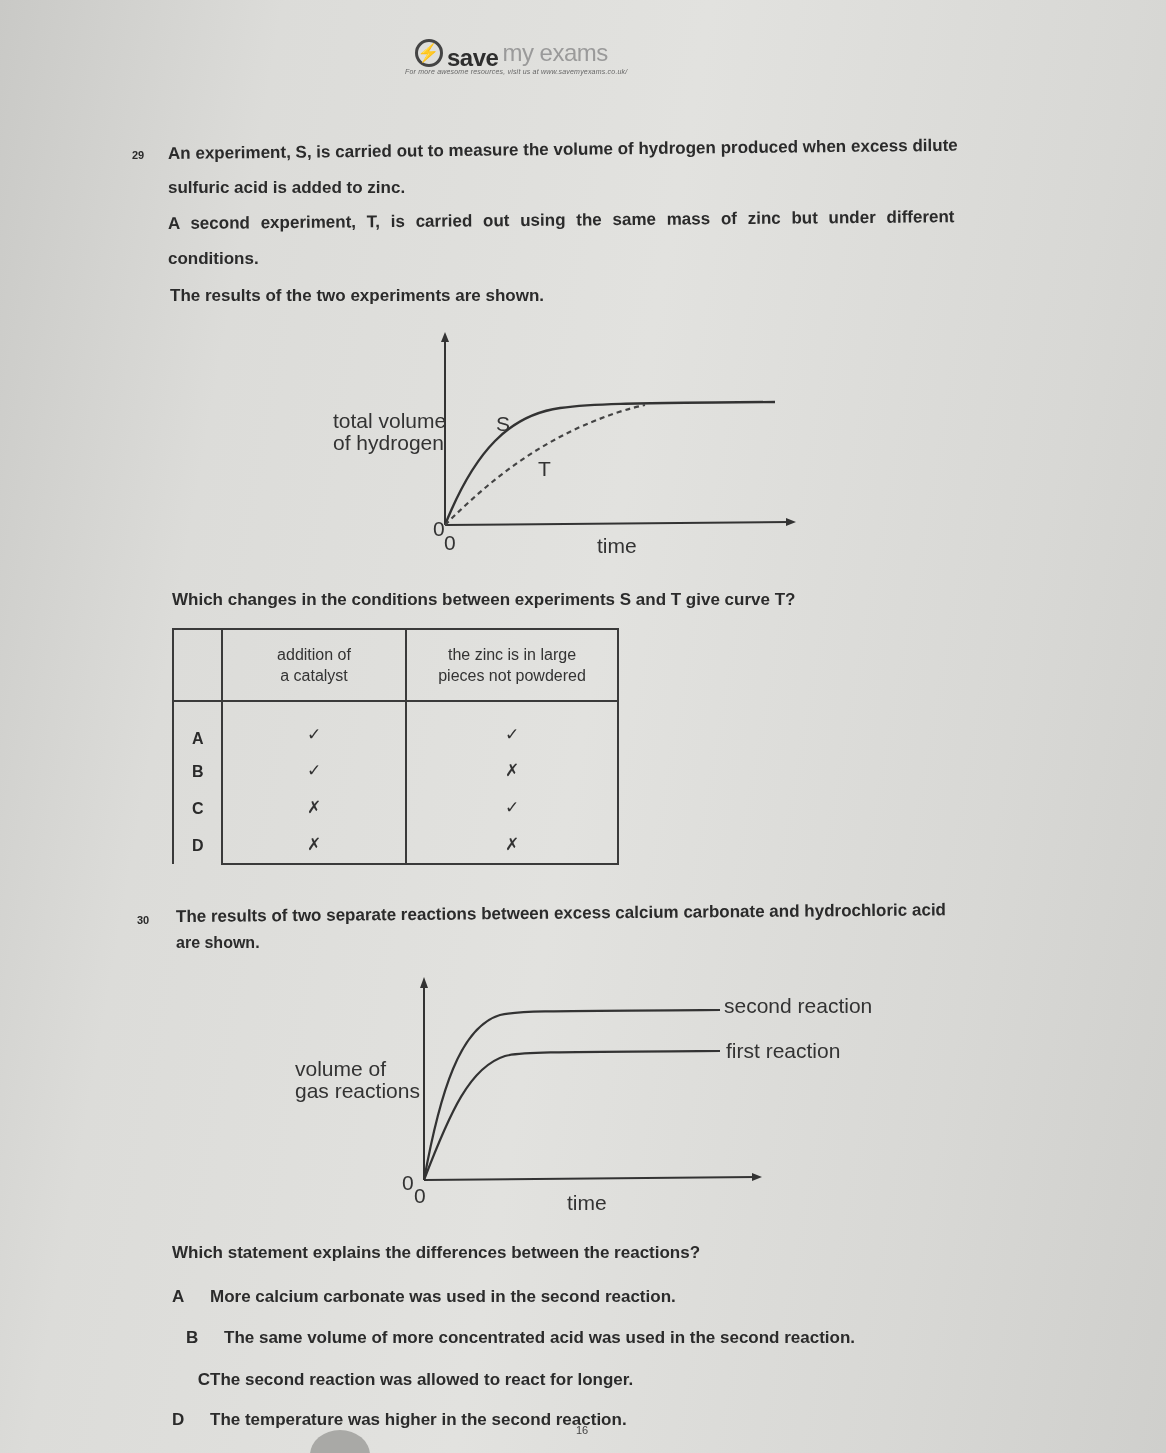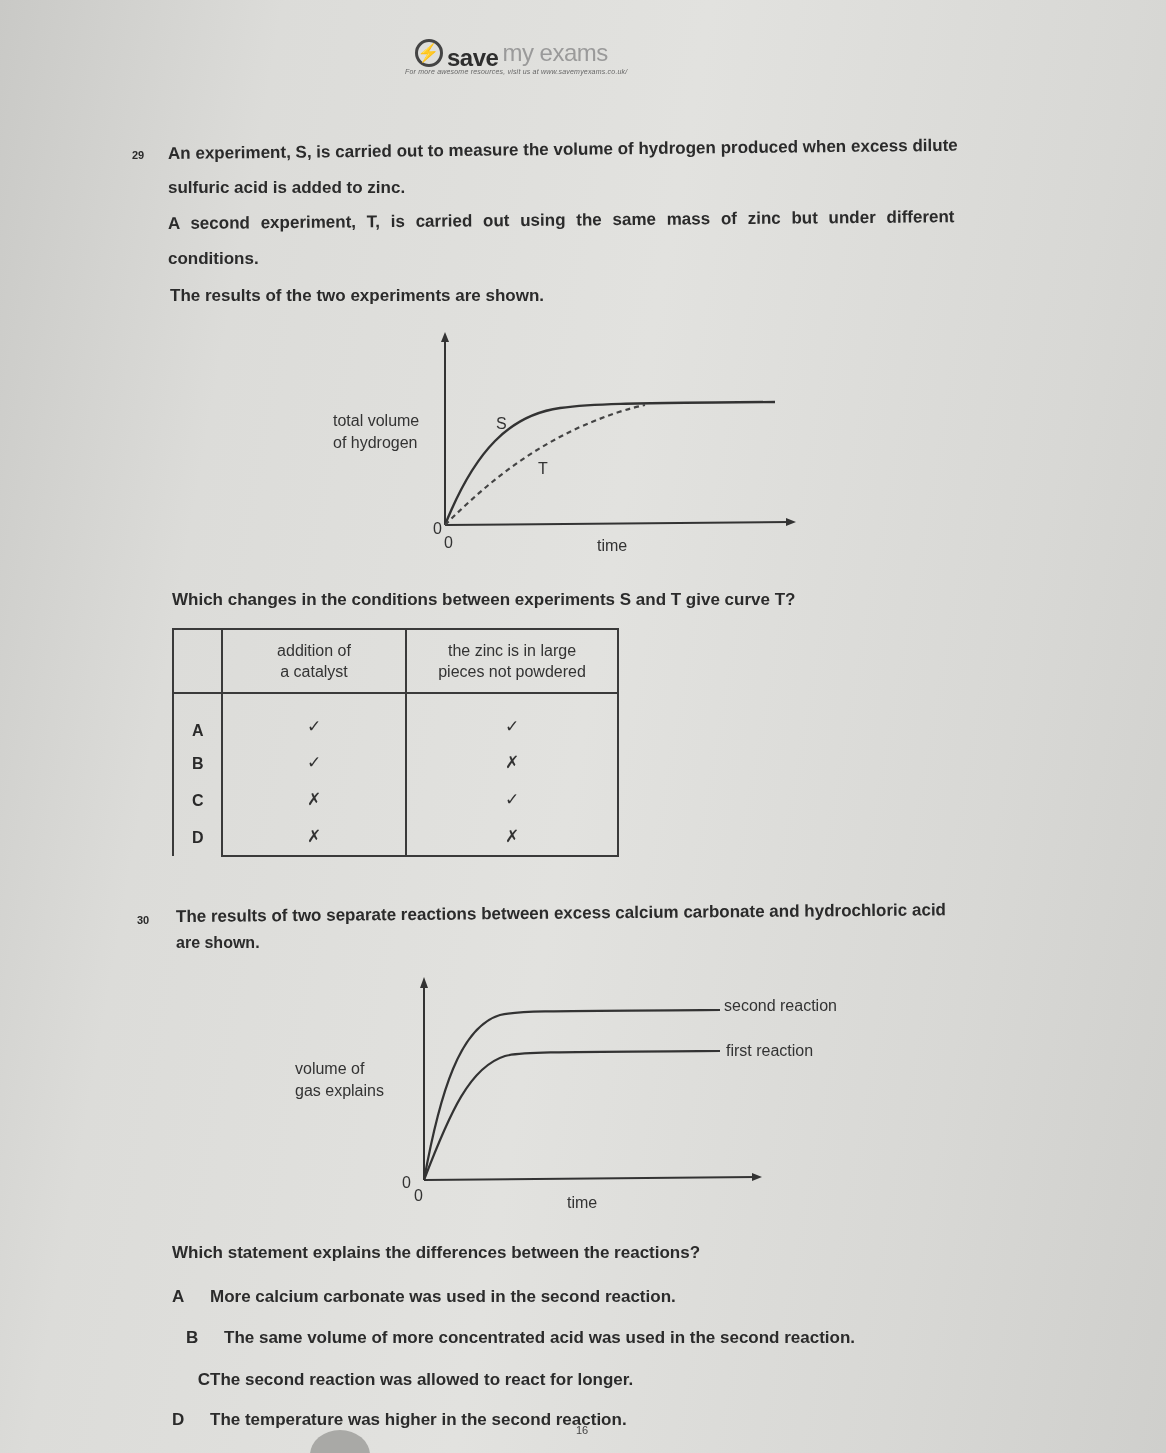--- a/index.html
+++ b/index.html
@@ -15,21 +15,21 @@
   .logo .save { font-size:24px; font-weight:bold; color:#2e2e2e; letter-spacing:-0.5px;margin-top:11px; }
   .logo .rest { font-size:24px; color:#9a9a9a; letter-spacing:-0.5px; }
   .tagline { left:405px; top:68px; font-size:7px; color:#666; font-style:italic; letter-spacing:0.2px; }
   .qtext { font-size:17px; font-weight:bold; color:#2b2b2b; line-height:22px; }
   .qnum { font-size:11px; font-weight:bold; }
   table.opts { border-collapse:collapse; }
   table.opts td, table.opts th { border:2px solid #3a3a3a; }
   .cellhead { font-size:16px; font-weight:normal; text-align:center; line-height:21px; color:#333; }
   .rowlab { font-weight:bold; font-size:16px; padding-left:18px; height:37px; }
   .mark { text-align:center; font-size:17px; color:#333; }
-  .axislabel { font-size:16px; color:#333; line-height:22px; }
+  .axislabel { font-size:21px; color:#333; line-height:22px; }
   .optlet { font-weight:bold; font-size:17px; display:inline-block; width:38px; }
   .opt { font-size:17px; font-weight:bold; color:#2b2b2b; }
   .pagenum { font-size:11px; color:#444; }
   .thumb { left:310px; top:1430px; width:60px; height:50px; border-radius:50%; background:#a9a9a6; }
 </style>
 </head>
 <body>
 
 <div class="abs logo">
   <span class="bolt">⚡</span>
@@ -60,21 +60,21 @@
 <div class="abs axislabel" style="left:496px; top:413px;">S</div>
 <div class="abs axislabel" style="left:538px; top:458px;">T</div>
 <div class="abs axislabel" style="left:433px; top:518px;">0</div>
 <div class="abs axislabel" style="left:444px; top:532px;">0</div>
 <div class="abs axislabel" style="left:597px; top:535px;">time</div>
 
 <div class="abs qtext" style="left:172px; top:589px;">Which changes in the conditions between experiments S and T give curve T?</div>
 
 <table class="abs opts" style="left:172px; top:628px; width:447px;">
   <tbody>
-      <tr style="height:64px;">
+      <tr style="height:72px;">
     <td style="width:45px;"></td>
     <td class="cellhead" style="width:180px;">
       <div>addition of</div>
       <div>a catalyst</div>
     </td>
     <td class="cellhead">
       <div>the zinc is in large</div>
       <div>pieces not powdered</div>
     </td>
   </tr>
@@ -100,21 +100,21 @@
   </tr>
 </tbody>
   </table>
 
 <div class="abs qnum" style="left:137px; top:914px;">30</div>
 <div class="abs qtext" style="left:176px; top:906px; transform:rotate(-0.5deg); transform-origin:left;">The results of two separate reactions between excess calcium carbonate and hydrochloric acid</div>
 <div class="abs qtext" style="left:176px; top:932px; font-size:16px;">are shown.</div>
 
 <div class="abs axislabel" style="left:295px; top:1058px;">
   <div>volume of</div>
-  <div>gas explains</div>
+  <div>gas reactions</div>
 </div>
 <svg class="abs" style="left:410px; top:972px;" width="460" height="215">
   <line x1="14" y1="208" x2="14" y2="12" stroke="#333" stroke-width="2"></line>
   <polygon points="14,5 10,16 18,16" fill="#333"></polygon>
   <line x1="14" y1="208" x2="346" y2="205" stroke="#333" stroke-width="2"></line>
   <polygon points="352,205 342,201 342,209" fill="#333"></polygon>
   <path d="M14,208 C30,120 50,55 90,43 C105,39 130,39 310,38" fill="none" stroke="#333" stroke-width="2.2"></path>
   <path d="M14,208 C40,140 60,95 95,84 C110,80 140,80 310,79" fill="none" stroke="#333" stroke-width="2.2"></path>
 </svg>
 <div class="abs axislabel" style="left:724px; top:995px;text-align:right;">second reaction</div>

